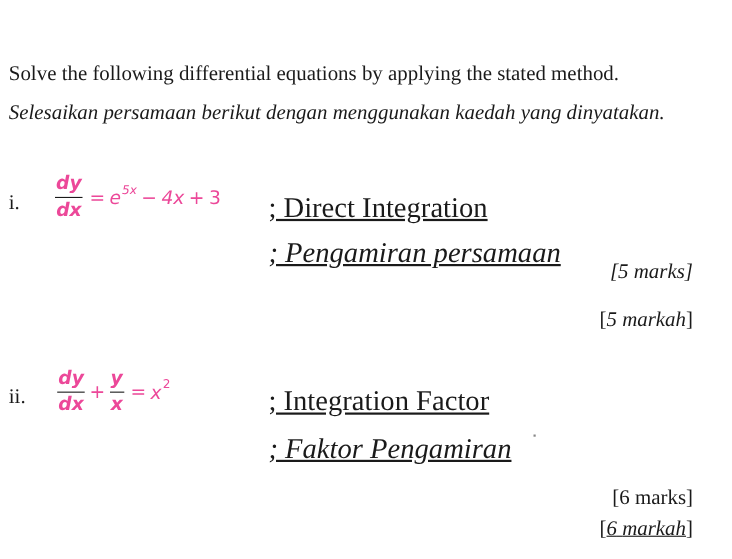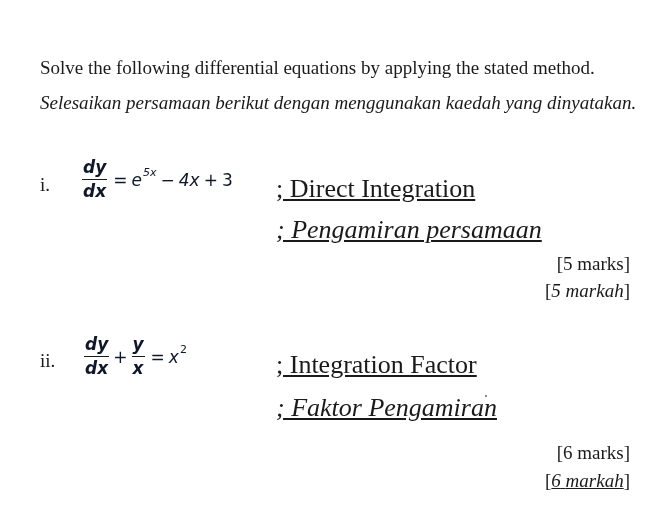--- a/index.html
+++ b/index.html
@@ -8,21 +8,21 @@
       background: #ffffff;
     }
     body {
       width: 665px;
       height: 508px;
       position: relative;
       overflow: hidden;
       font-family: "Liberation Serif", serif;
       color: #1a1a1a;
     }
-    .abs { position: absolute; white-space: nowrap; margin-left: 32px; }
+    .abs { position: absolute; white-space: nowrap; }
     .instr {
       font-size: 19px;
       left: 8px;
     }
     .instr-en { top: 57px; }
     .instr-my { top: 92px; font-style: italic; }
 
     .num {
       font-size: 19px;
       left: 8px;
@@ -40,21 +40,21 @@
     }
     .marks .it { font-style: italic; }
 
     
     .math {
       font-family: "DejaVu Sans", sans-serif;
       font-style: italic;
       font-size: 17px;
       display: flex;
       align-items: center;
-      color: #0f172a;
+      color: #ec4899;
     }
     .frac {
       display: inline-flex;
       flex-direction: column;
       align-items: center;
       line-height: 1;
       margin: 0 2px;
     }
     .frac .n, .frac .d {
       padding: 0 1px;
@@ -105,21 +105,21 @@
   <span class="term"><span>e</span><sup class="exp">5x</sup></span>
   <span class="op">−</span>
   <span class="term">4x</span>
   <span class="op">+</span>
   <span class="term" style="font-style:normal;">3</span>
 </div>
 
 <div class="abs method" style="left:244px; top:174px;">; Direct Integration</div>
 <div class="abs method it" style="left:244px; top:215px;">; Pengamiran persamaan</div>
 
-<div class="abs marks" style="top:253px;">[5 marks]</div>
+<div class="abs marks" style="top:237px;font-style:italic;">[5 marks]</div>
 <div class="abs marks" style="top:280px;"><span>[</span><span class="it">5</span> <span class="it">markah</span><span>]</span></div>
 
 <div class="abs num" style="top:350px;">ii.</div>
 
 <div class="abs math" style="left:50px; top:336px;">
   <span class="frac">
     <span class="n">dy</span>
     <span class="bar"></span>
     <span class="d">dx</span>
   </span>

